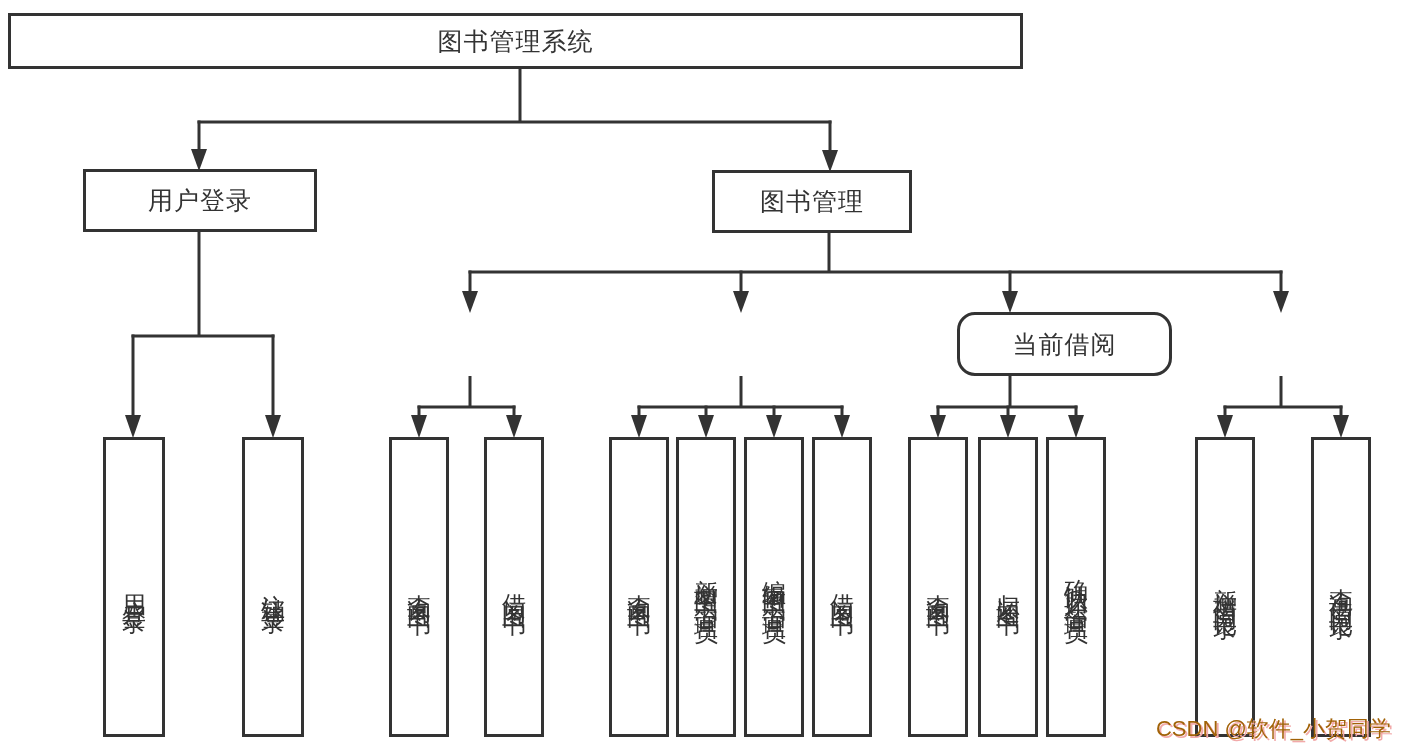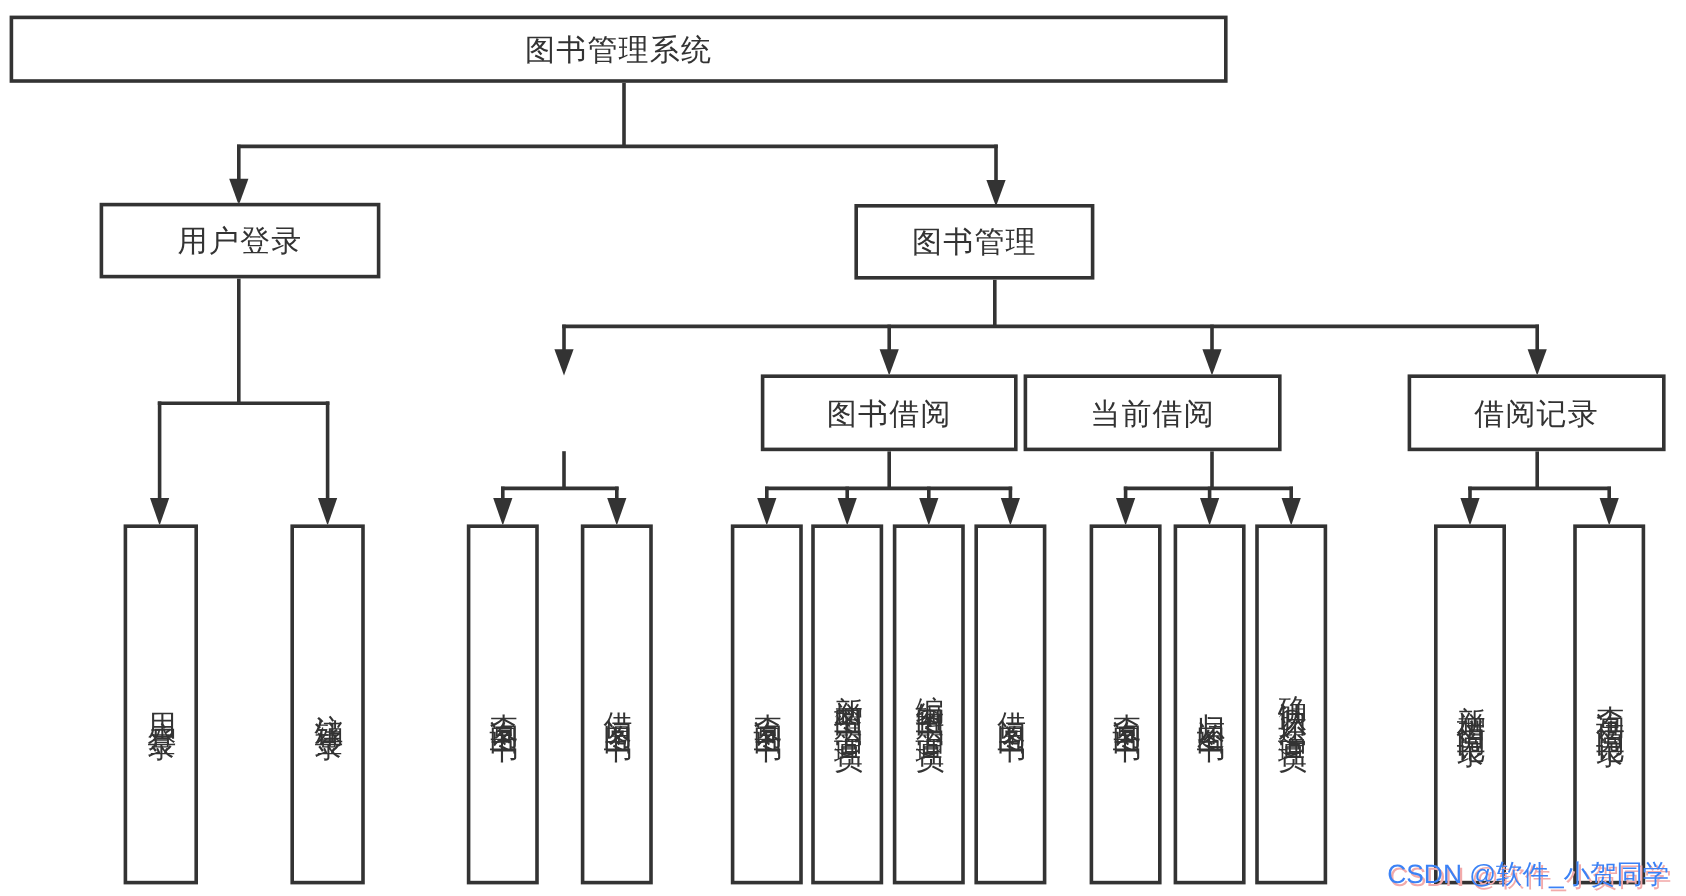--- a/index.html
+++ b/index.html
@@ -30,21 +30,21 @@
     letter-spacing:6px;
     line-height:1;
     white-space:nowrap;
   }
   #watermark {
     position:absolute;
     right:14px;
     top:714px;
     z-index:3;
     font-size:22px;
-    color:#3b82f6;
+    color:#a16207;
     text-shadow:2px 2px 0 #f2aaaa;
     white-space:nowrap;
   }
 </style>
 </head>
 <body>
 
 <div id="stage">
 
   <svg id="wires" width="1405" height="747" viewBox="0 0 1405 747">
@@ -115,28 +115,22 @@
     <span class="h-label">图书管理系统</span>
   </div>
 
   <div class="box" style="left:83px; top:169px; width:234px; height:63px;">
     <span class="h-label">用户登录</span>
   </div>
   <div class="box" style="left:712px; top:170px; width:200px; height:63px;">
     <span class="h-label">图书管理</span>
   </div>
 
-  <div class="box" style="left:634px; top:312px; width:214px; height:64px;">
-    <span class="h-label">图书借阅</span>
-  </div>
-  <div class="box" style="left:853px; top:312px; width:215px; height:64px;">
+  <div class="box" style="left:957px; top:312px; width:215px; height:64px;border-radius:18px;">
     <span class="h-label">当前借阅</span>
-  </div>
-  <div class="box" style="left:1173px; top:312px; width:215px; height:64px;">
-    <span class="h-label">借阅记录</span>
   </div>
 
   <div class="box leaf" style="left:103px; top:437px; width:62px; height:300px;">
     <span class="v-label">用户登录</span>
   </div>
   <div class="box leaf" style="left:242px; top:437px; width:62px; height:300px;">
     <span class="v-label">注销登录</span>
   </div>
 
   <div class="box leaf" style="left:389px; top:437px; width:60px; height:300px;">

